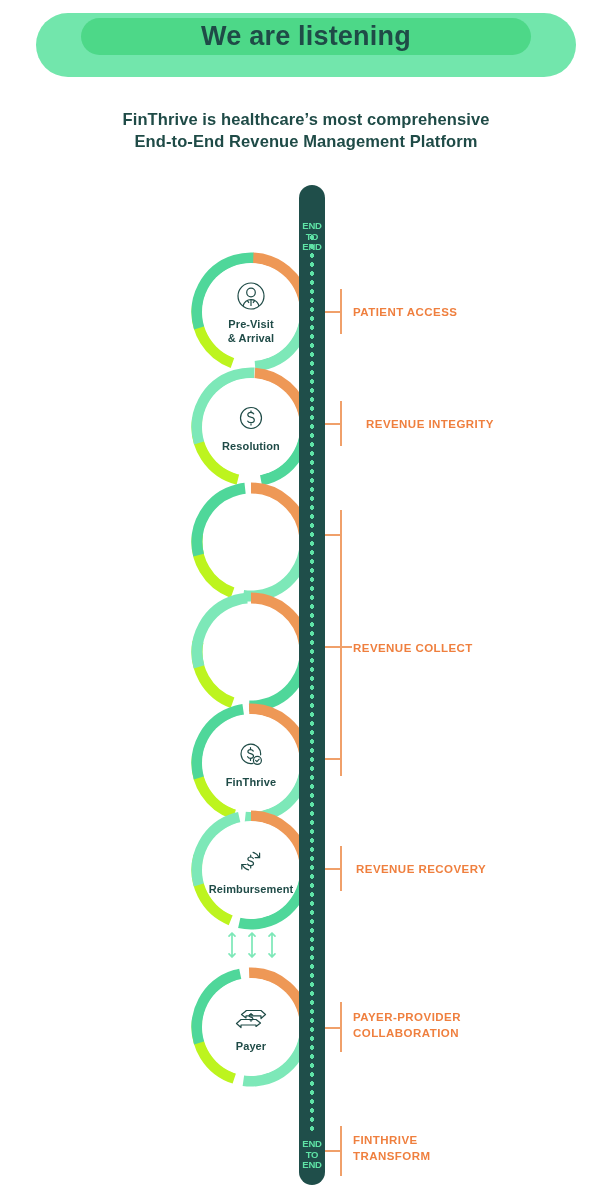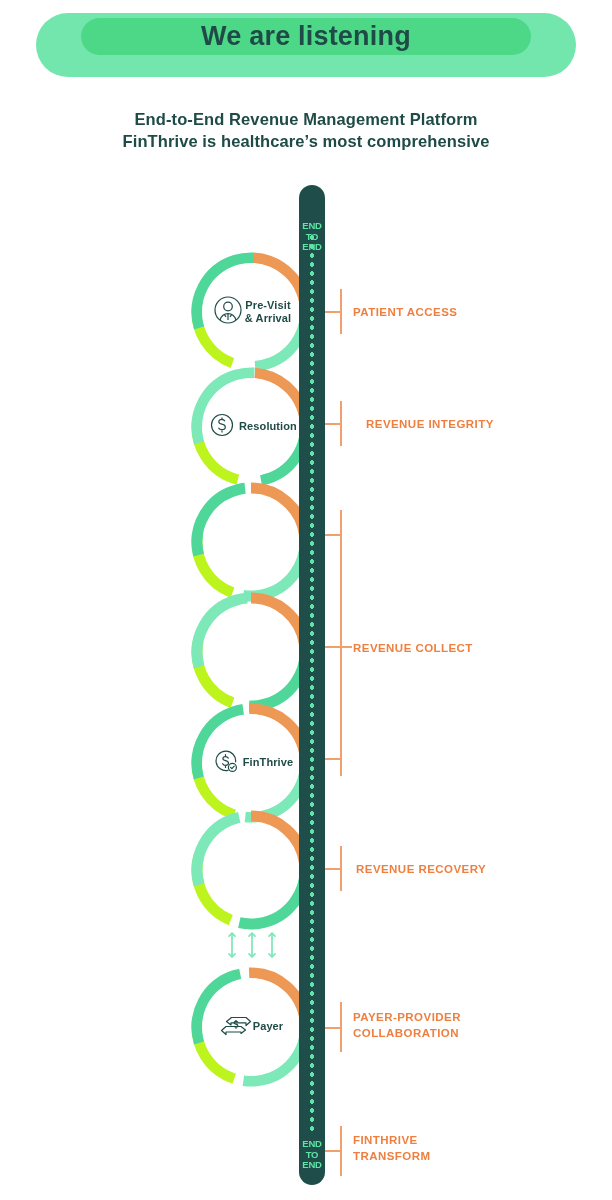--- a/index.html
+++ b/index.html
@@ -56,21 +56,21 @@
   .ring{
     position:absolute;width:120px;height:120px;border-radius:50%;
     z-index:2;
   }
   .ring .arcwrap{position:absolute;inset:0;}
   .ring svg{position:absolute;inset:0;width:120px;height:120px;}
   .ring .disc{
     position:absolute;left:11px;top:11px;width:98px;height:98px;
     background:#ffffff;border-radius:50%;
     z-index:1;
-    display:flex;flex-direction:row;align-items:center;justify-content:center;
+    display:flex;flex-direction:column;align-items:center;justify-content:center;
   }
   .ring .icon{
     width:34px;height:34px;margin-bottom:5px;color:#1f4b47;
     display:flex;align-items:center;justify-content:center;
   }
   .ring .icon svg{position:static;width:34px;height:34px;}
   .ring .clabel{
     font-size:11px;font-weight:bold;color:#1f4b47;text-align:center;
     line-height:1.2;letter-spacing:.1px;
   }
@@ -91,22 +91,22 @@
 </style>
 </head>
 <body>
 
 <div class="banner-outer"></div>
 <div class="banner-inner">
   <div class="banner-title">We are listening</div>
 </div>
 
 <div class="subtitle">
+  <span>FinThrive is healthcare’s most comprehensive</span>
   <span>End-to-End Revenue Management Platform</span>
-  <span>FinThrive is healthcare’s most comprehensive</span>
 </div>
 
 <div class="spine">
   <div class="spine-label top">
     <div>END</div>
     <div>TO</div>
     <div>END</div>
   </div>
   <div class="spine-dots"></div>
   <div class="spine-label bottom">
@@ -212,20 +212,35 @@
 </div>
 
 <div class="ring" style="left:191px;top:810px;">
   <div class="arcwrap">
     <svg viewBox="0 0 120 120" aria-hidden="true">
       <circle cx="60" cy="60" r="54" fill="none" stroke="#ee9856" stroke-width="11" stroke-dasharray="78 261.3" transform="rotate(-90 60 60)"></circle>
       <circle cx="60" cy="60" r="54" fill="none" stroke="#4fd79a" stroke-width="11" stroke-dasharray="104 235.3" transform="rotate(-8 60 60)"></circle>
       <circle cx="60" cy="60" r="54" fill="none" stroke="#bdf41e" stroke-width="11" stroke-dasharray="78 261.3" transform="rotate(112 60 60)"></circle>
       <circle cx="60" cy="60" r="54" fill="none" stroke="#7de8b8" stroke-width="11" stroke-dasharray="88 251.3" transform="rotate(-196 60 60)"></circle>
     </svg>
+  </div>
+  <div class="disc">
+    <div class="icon">
+      <svg viewBox="0 0 34 34" fill="none" stroke="#1f4b47" stroke-width="1.2" stroke-linecap="round">
+        <path d="M19.3 14.5c-.6-1-1.6-1.5-2.8-1.5-1.5 0-2.6.8-2.6 2 0 1.2 1.2 1.8 2.7 2.1 1.6.4 2.9 1 2.9 2.4 0 1.4-1.3 2.2-2.9 2.2-1.3 0-2.4-.5-3-1.6"></path>
+        <path d="M16.7 11.1v1.7M16.7 22.2v1.7"></path>
+        <path d="M25.1 13.4A9.6 9.6 0 0 0 19 8.3"></path>
+        <path d="M25.6 9.2v4.4h-4.4"></path>
+        <path d="M8.3 20.7a9.6 9.6 0 0 0 6.3 5.1"></path>
+        <path d="M7.8 24.9v-4.4h4.4"></path>
+      </svg>
+    </div>
+    <div class="clabel">
+      <div>Reimbursement</div>
+    </div>
   </div>
 </div>
 
 <div class="arrows">
   <svg viewBox="0 0 60 30" width="60" height="30" fill="none" stroke="#7de8b8" stroke-width="1.7" stroke-linecap="round" stroke-linejoin="round">
     <path d="M7 3v24M4 6.2 7 3l3 3.2M4 23.8 7 27l3-3.2"></path>
     <path d="M27 3v24M24 6.2 27 3l3 3.2M24 23.8 27 27l3-3.2"></path>
     <path d="M47 3v24M44 6.2 47 3l3 3.2M44 23.8 47 27l3-3.2"></path>
   </svg>
 </div>

